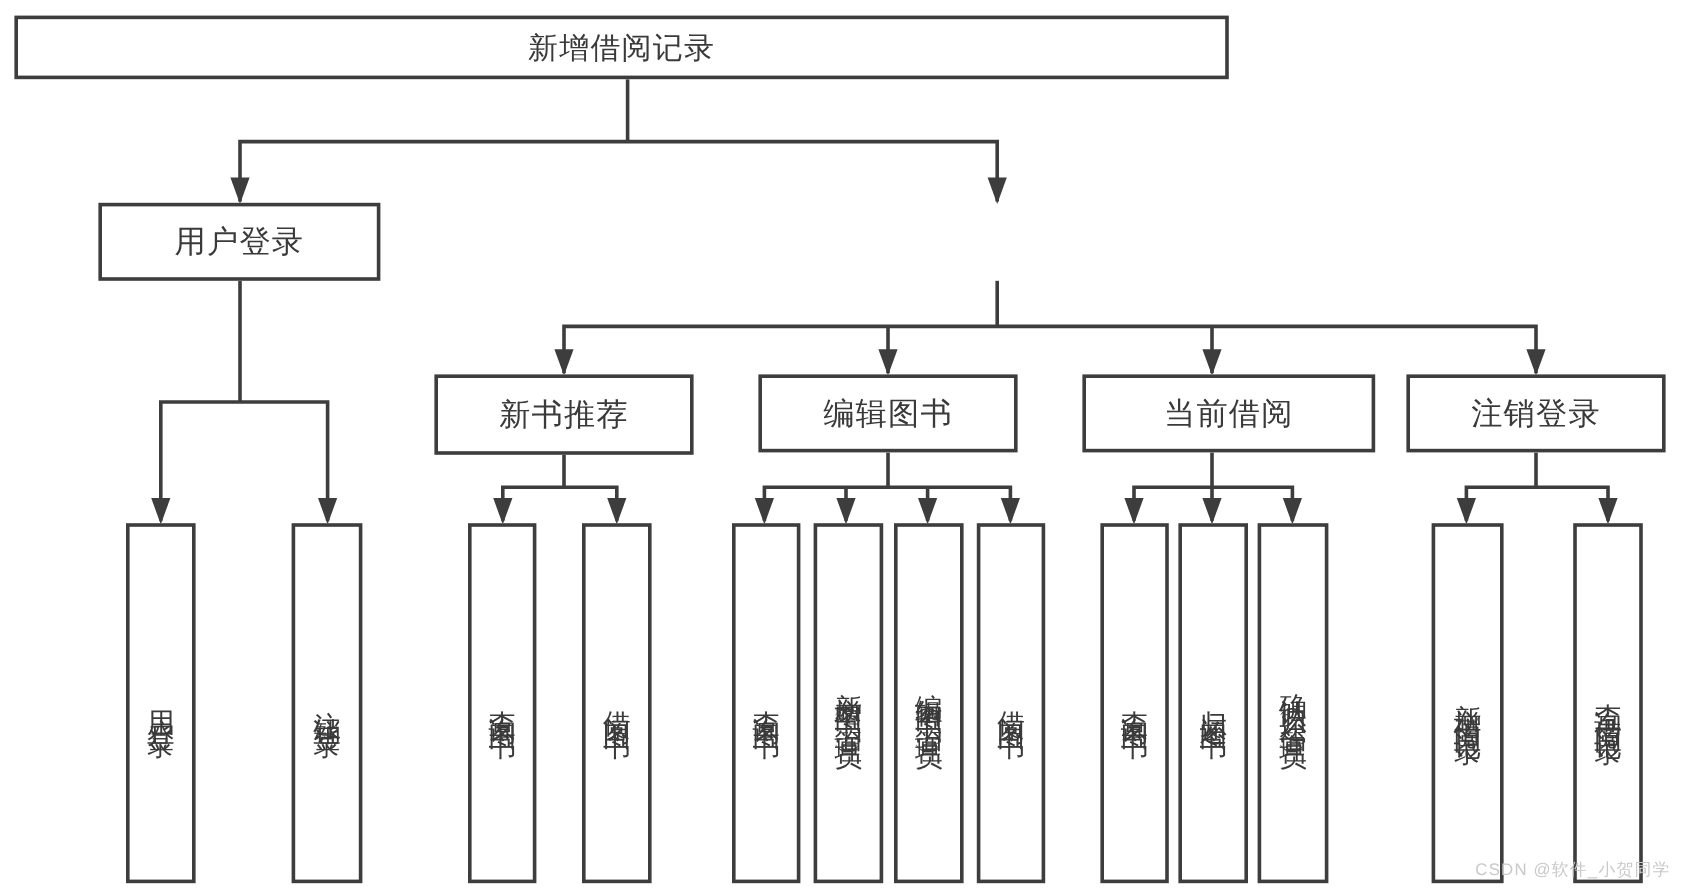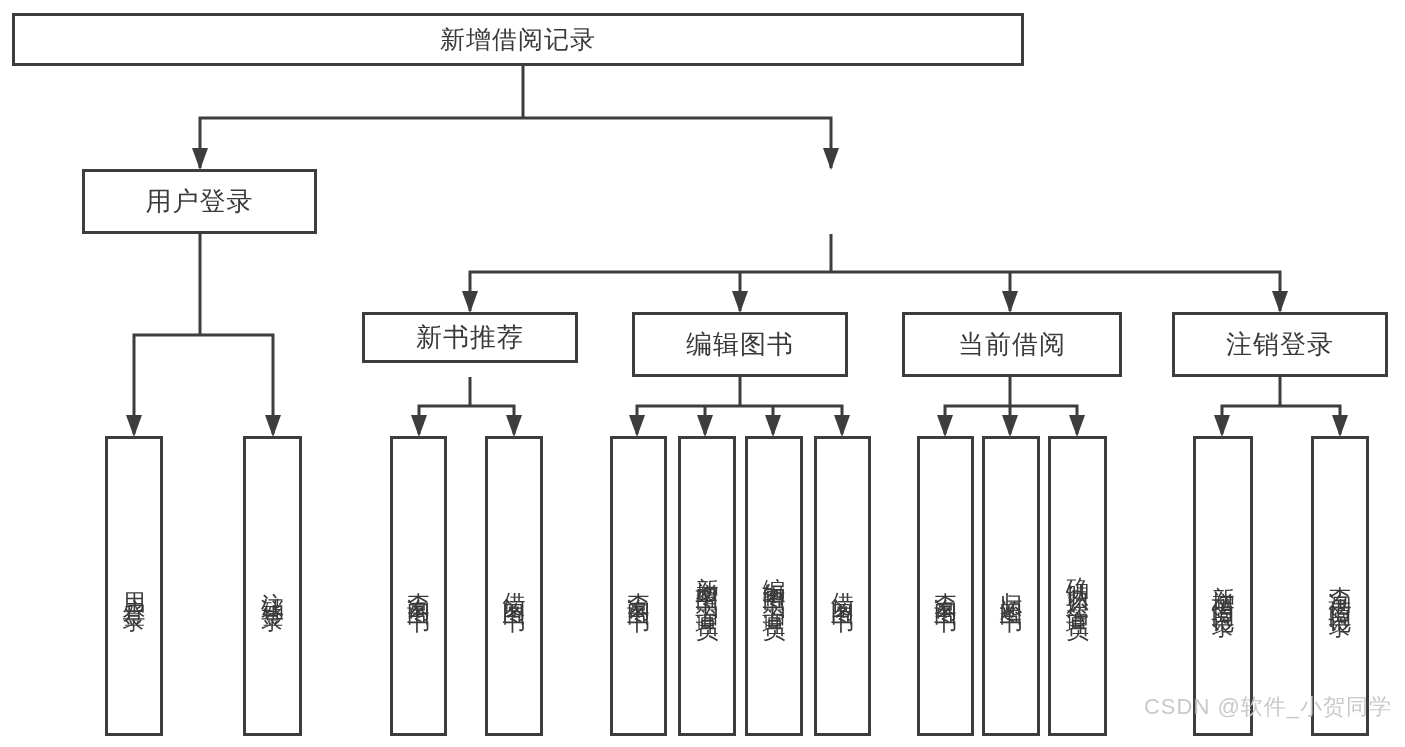--- a/index.html
+++ b/index.html
@@ -17,22 +17,22 @@
     box-sizing:border-box;display:flex;align-items:center;justify-content:center;
     color:var(--text);
   }
   .h{font-size:26px;letter-spacing:1px;}
   .root-box{font-size:25px;}
   .v .lbl{
     writing-mode:vertical-rl;text-orientation:mixed;
     font-size:23px;letter-spacing:6px;line-height:1;
   }
   .watermark{
-    position:absolute;right:13px;top:692px;
-    font-size:22px;color:var(--watermark);letter-spacing:1px;white-space:nowrap;
+    position:absolute;right:13px;top:716px;
+    font-size:14px;color:var(--watermark);letter-spacing:1px;white-space:nowrap;
   }
 </style>
 </head>
 <body>
 
 <div class="canvas">
 
   <svg class="wires" width="1405" height="747" viewBox="0 0 1405 747">
     <g stroke-width="3" fill="none" stroke="#3d3d3d">
       <path d="M523 66 V118"></path>
@@ -79,27 +79,27 @@
   </svg>
 
   <div class="box h root-box" style="left:12px;top:13px;width:1012px;height:53px">
     <span class="lbl">新增借阅记录</span>
   </div>
 
   <div class="box h" style="left:82px;top:169px;width:235px;height:65px">
     <span class="lbl">用户登录</span>
   </div>
 
-  <div class="box h" style="left:362px;top:312px;width:216px;height:51px">
+  <div class="box h" style="left:362px;top:312px;width:216px;height:67px">
     <span class="lbl">新书推荐</span>
   </div>
   <div class="box h" style="left:632px;top:312px;width:216px;height:65px">
     <span class="lbl">编辑图书</span>
   </div>
-  <div class="box h" style="left:902px;top:312px;width:220px;height:65px">
+  <div class="box h" style="left:902px;top:312px;width:244px;height:65px">
     <span class="lbl">当前借阅</span>
   </div>
   <div class="box h" style="left:1172px;top:312px;width:216px;height:65px">
     <span class="lbl">注销登录</span>
   </div>
 
   <div class="box v" style="left:105px;top:436px;width:58px;height:300px">
     <span class="lbl">用户登录</span>
   </div>
   <div class="box v" style="left:243px;top:436px;width:59px;height:300px">

